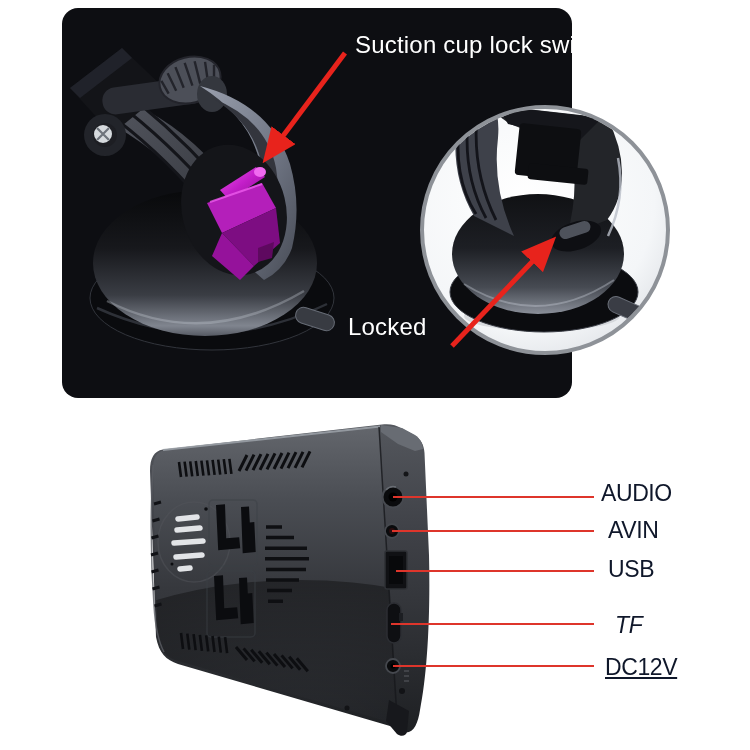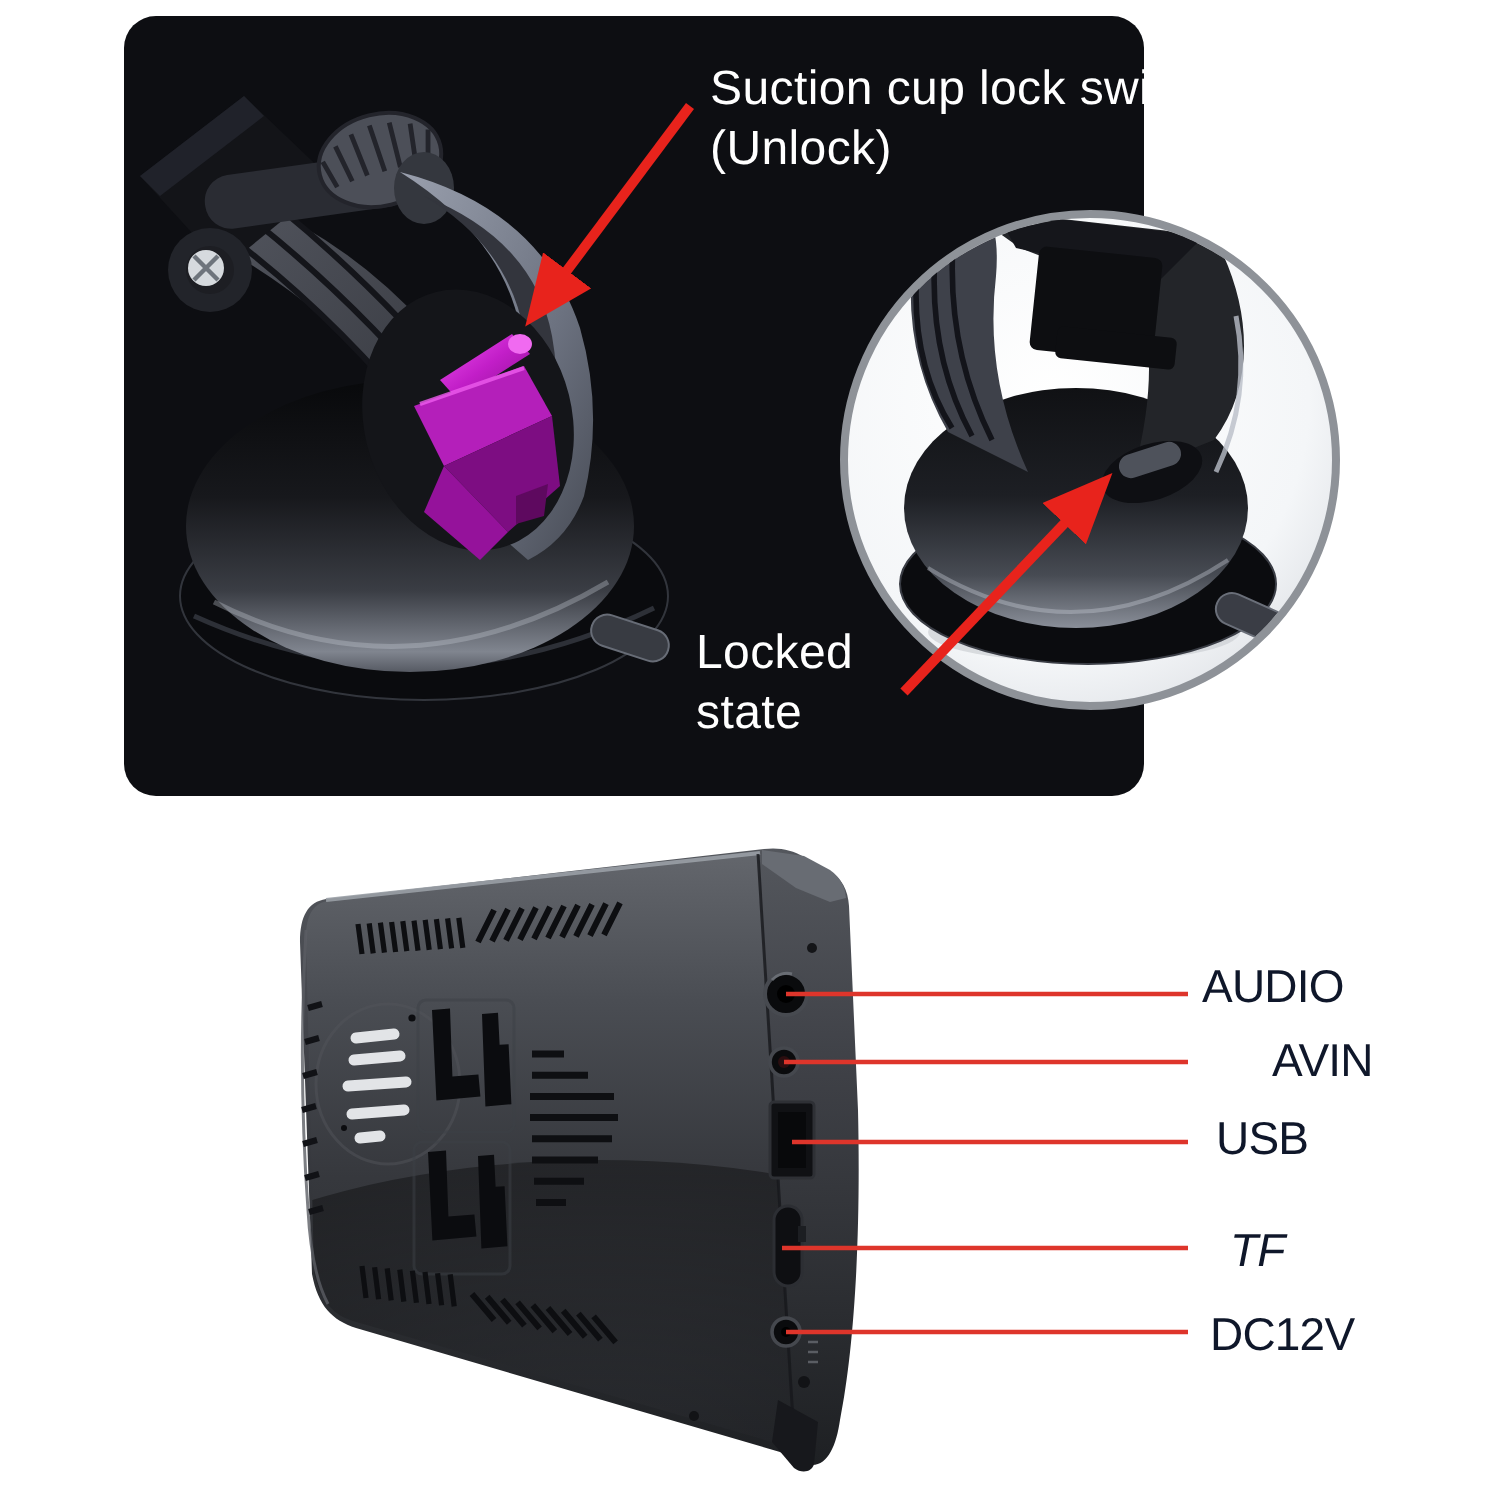--- a/index.html
+++ b/index.html
@@ -22,24 +22,24 @@
   .caption span{display:block;}
   .caption-unlock{left:293px;top:22px;}
   .caption-locked{left:286px;top:304px;}
   
   .bottom-illustration{position:absolute;left:0;top:405px;width:750px;height:345px;}
   .port-label{
     position:absolute;font-size:23px;line-height:24px;color:#0f172a;
     letter-spacing:-0.4px;white-space:nowrap;
   }
   .label-audio{left:601px;top:481px;}
-  .label-avin {left:636px;top:518px;}
+  .label-avin {left:608px;top:518px;}
   .label-usb  {left:608px;top:557px;text-align:right;}
   .label-tf   {left:615px;top:613px;font-style:italic;}
-  .label-dc   {left:605px;top:655px;}
+  .label-dc   {left:605px;top:655px;text-decoration:underline;}
 </style>
 </head>
 <body>
 
 <div class="stage">
 
   <section class="top-panel">
 
     <svg width="625" height="390" viewBox="0 0 625 390">
       <defs>
@@ -159,25 +159,23 @@
             <rect x="497" y="216" width="32" height="12" rx="6" fill="#4e525b" transform="rotate(-18 513 222)"></rect>
           </g>
         </g>
       </g>
 
       <line x1="390" y1="338" x2="488" y2="235" stroke="#e8231c" stroke-width="5" marker-end="url(#arrowHead)"></line>
     </svg>
 
     <div class="caption caption-unlock">
       <span>Suction cup lock switch</span>
-      <span>(Unlock)</span>
     </div>
     <div class="caption caption-locked">
       <span>Locked</span>
-      <span>state</span>
     </div>
   </section>
 
   <svg class="bottom-illustration" width="750" height="345" viewBox="0 0 750 345">
     <defs>
       <linearGradient id="gBody" x1="0" y1="0" x2="0" y2="1">
         <stop offset="0" stop-color="#63666c"></stop>
           <stop offset="0.25" stop-color="#4a4d53"></stop>
         <stop offset="0.55" stop-color="#36383d"></stop>
           <stop offset="1" stop-color="#26282c"></stop>

